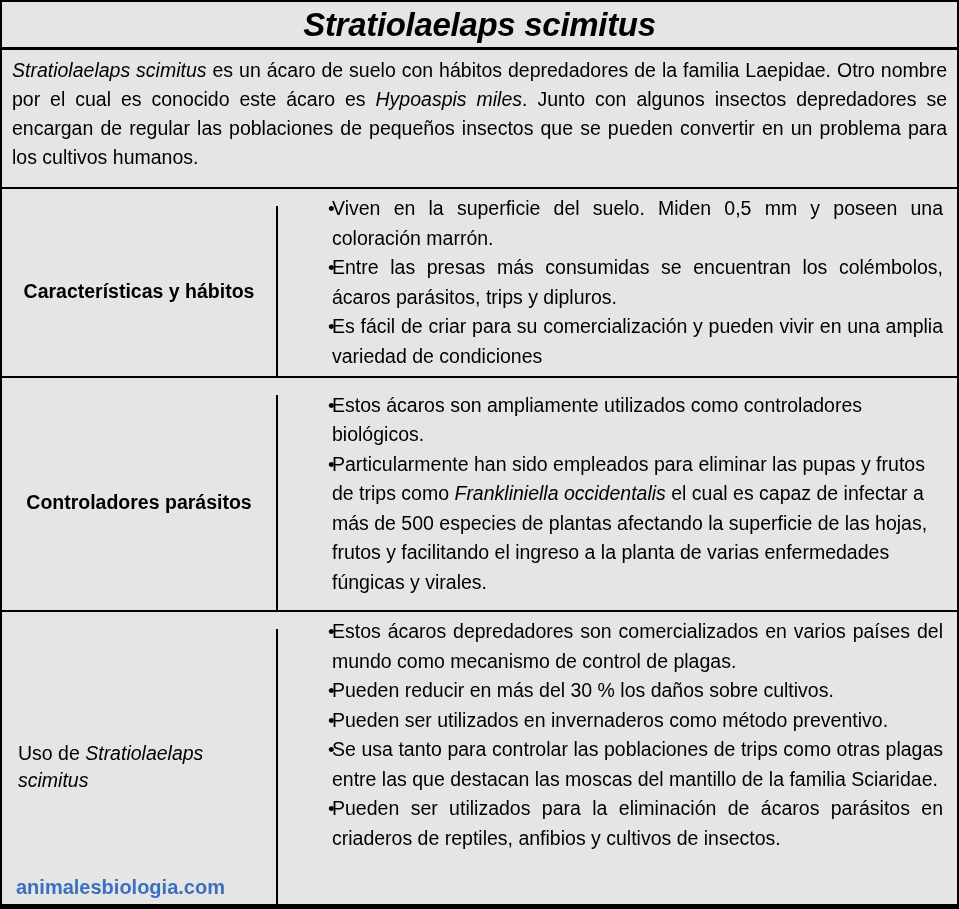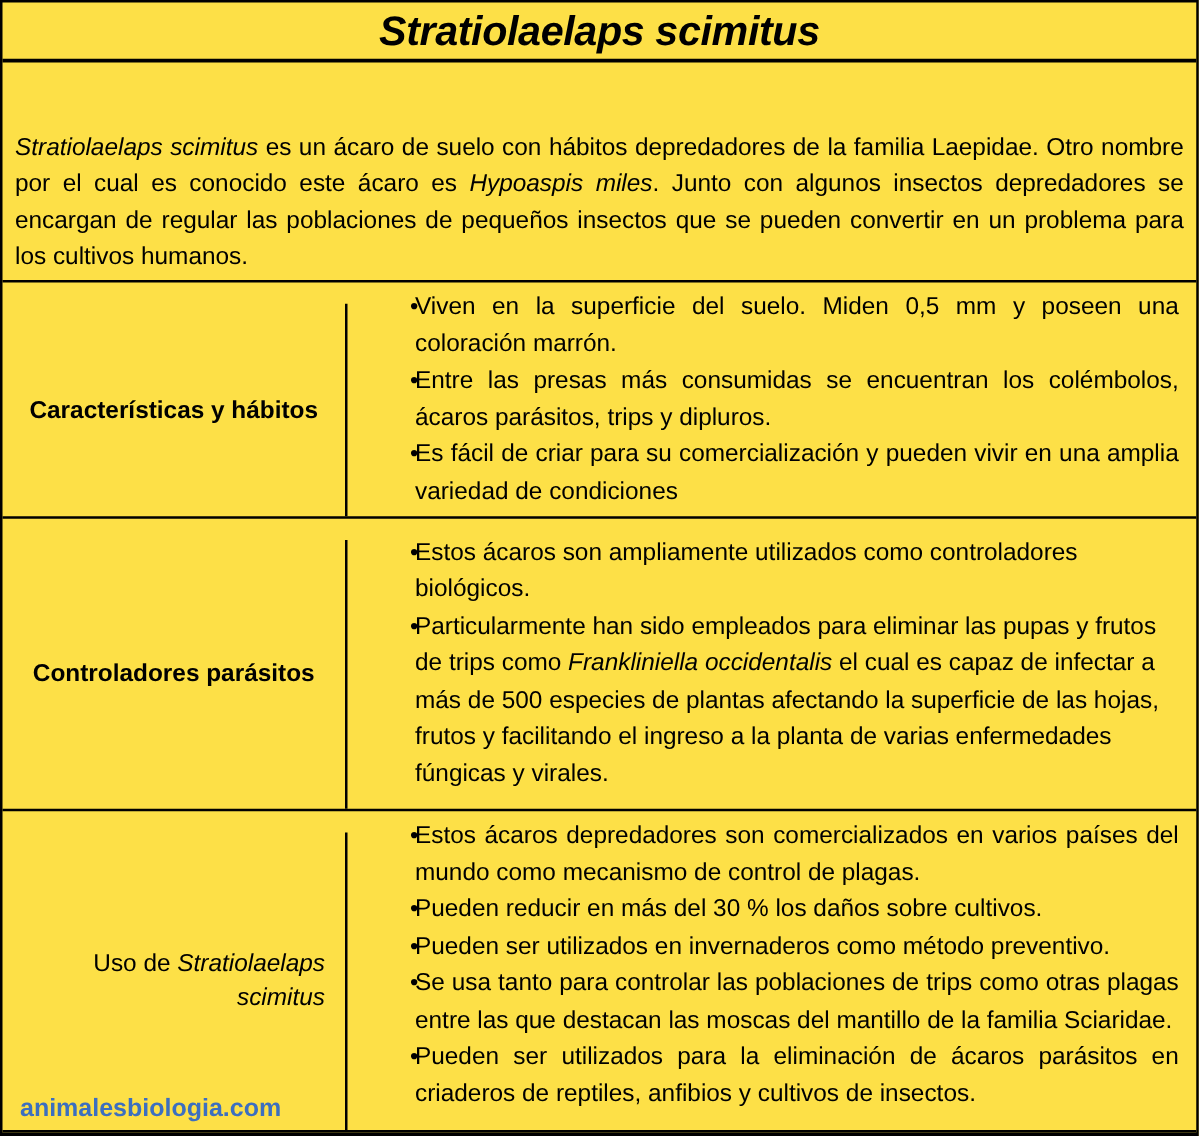--- a/index.html
+++ b/index.html
@@ -19,21 +19,21 @@
     width: 959px;
     height: 909px;
     box-sizing: border-box;
     border-left: 2px solid #000;
     border-right: 2px solid #000;
     border-top: 2px solid #000;
     border-bottom: 3px solid #000;
     display: flex;
     flex-direction: column;
     position: relative;
-    background: #fde047;
+    background: #e5e5e5;
   }
 
   
   .title-row {
     height: 48px;
     flex: 0 0 48px;
     border-bottom: 3px solid #000;
     display: flex;
     align-items: center;
     justify-content: center;
@@ -46,22 +46,21 @@
     letter-spacing: -0.3px;
     line-height: 1;
     white-space: nowrap;
   }
 
   
   .intro-row {
     flex: 0 0 118px;
     border-bottom: 2px solid #000;
     box-sizing: border-box;
-    padding: 6px 10px 4px 10px;
-    margin-top: 48px;
+    padding: 6px 10px 15px 10px;
   }
   .intro-text {
     font-size: 19.5px;
     line-height: 29px;
     text-align: justify;
     text-justify: inter-word;
     margin: 0;
   }
   .intro-text .sp { font-style: italic; }
 
@@ -79,21 +78,21 @@
 
   .label-cell {
     flex: 0 0 276px;
     width: 276px;
     border-right: 2px solid #000;
     box-sizing: border-box;
     display: flex;
     align-items: center;
     justify-content: center;
     padding: 4px 16px;
-    text-align: right;
+    text-align: left;
     margin-top: 17px;
   }
   .label-text {
     font-size: 19.5px;
     line-height: 27px;
   }
   .label-text.bold { font-weight: bold; }
   .label-text .sp { font-style: italic; }
 
   .content-cell {

